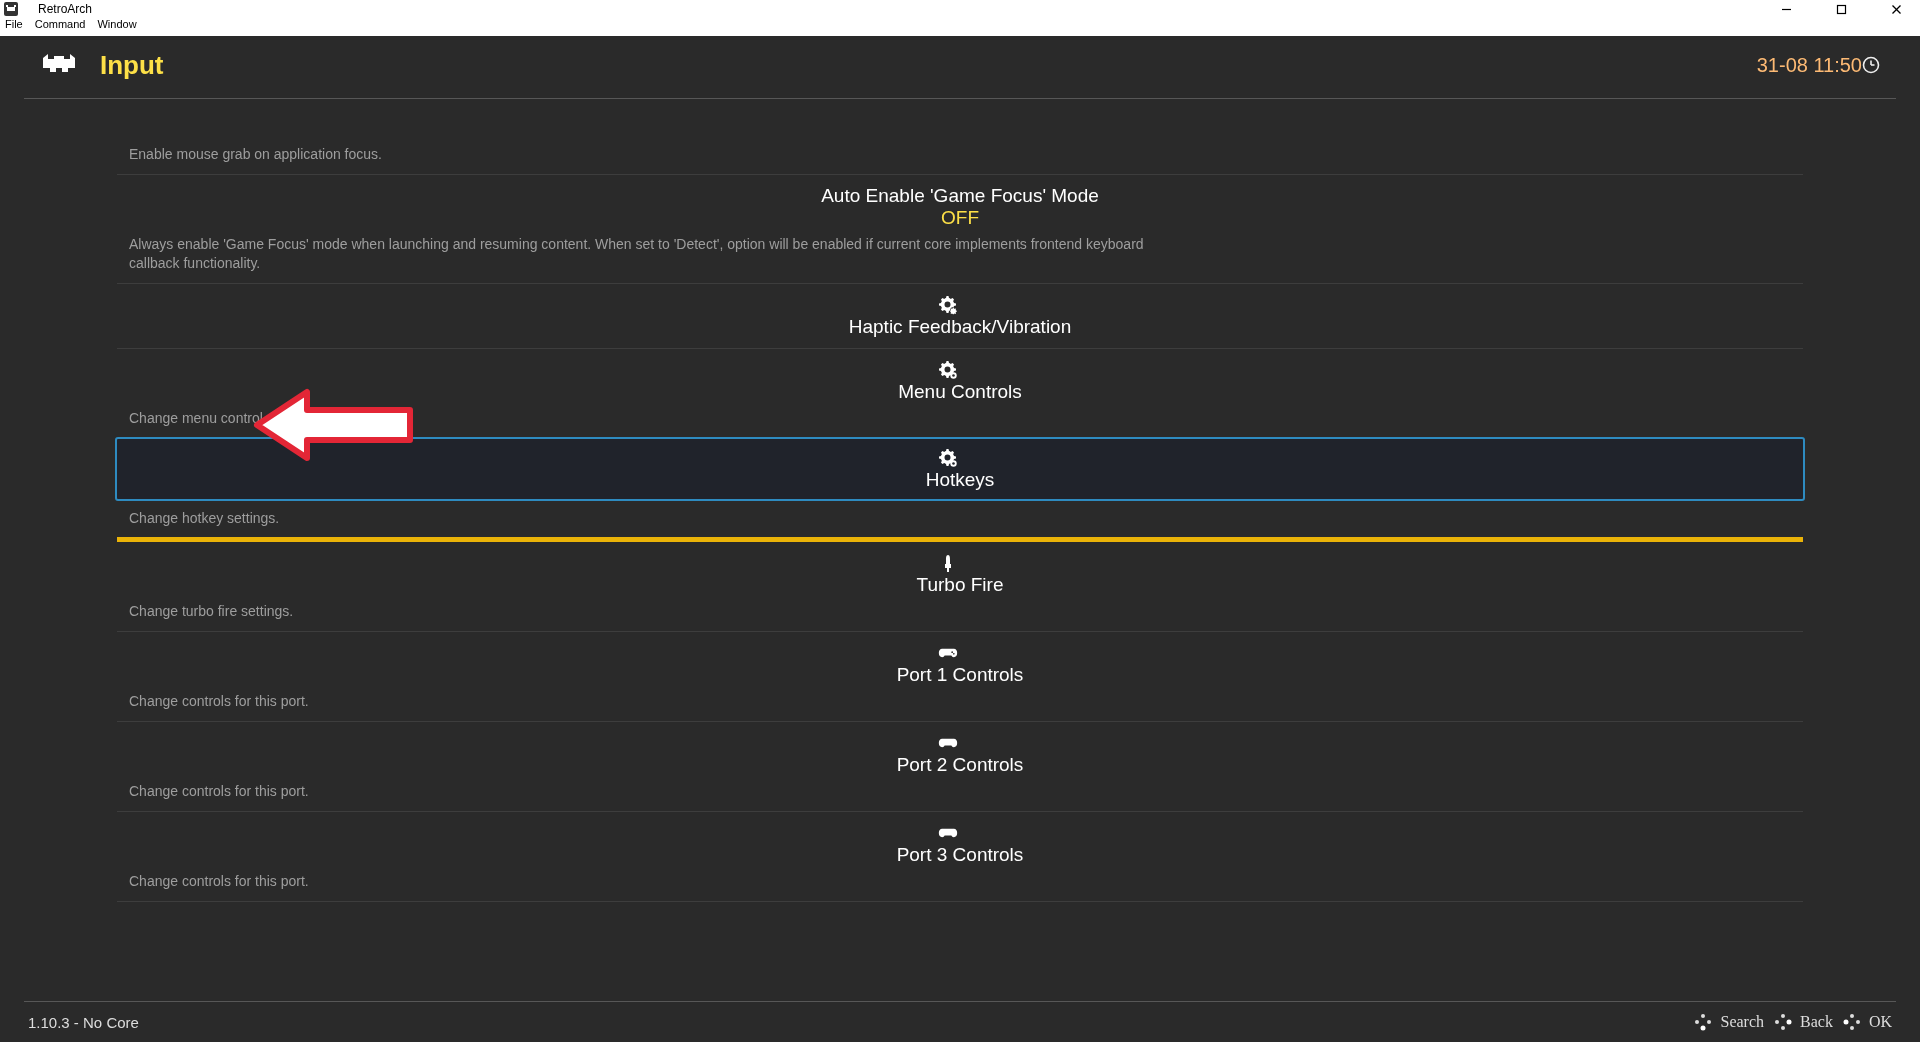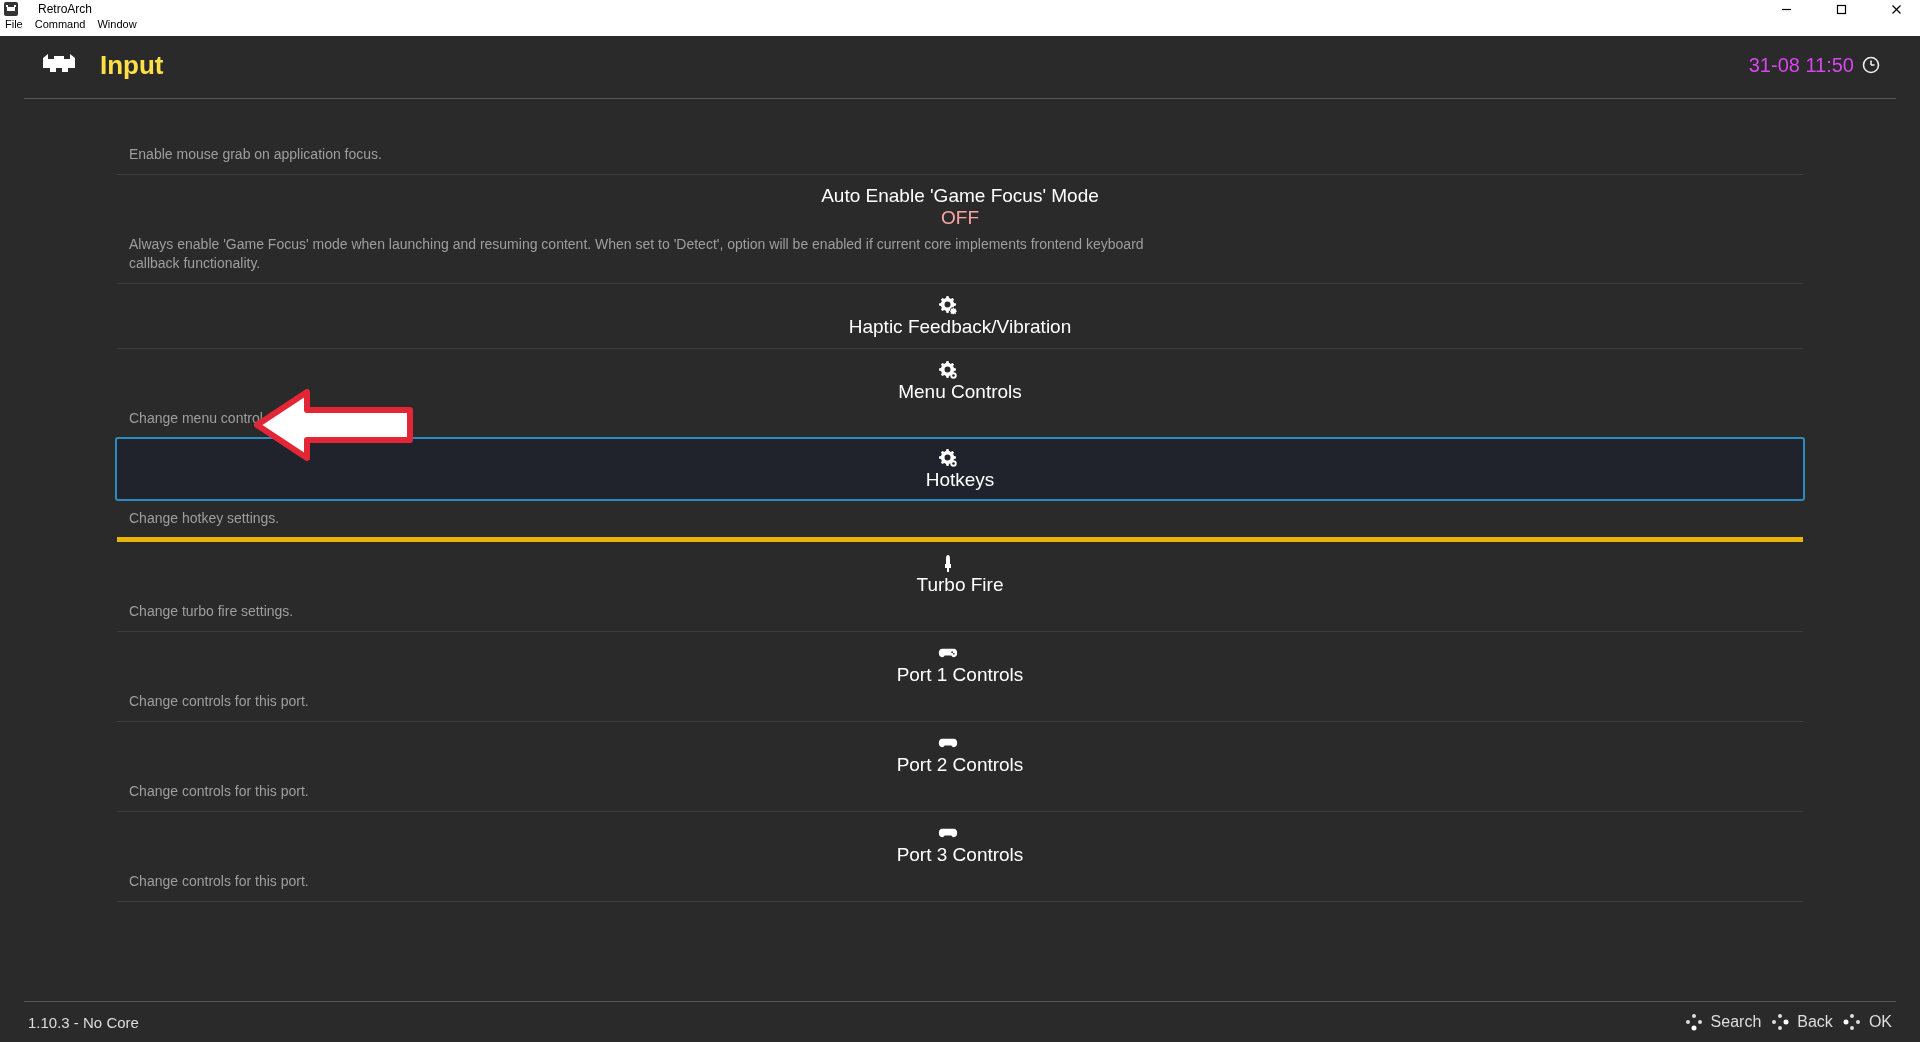--- a/index.html
+++ b/index.html
@@ -10,43 +10,43 @@
     .titlebar-title { flex: 0 0 auto; }
     .titlebar-spacer { flex: 1; }
     .win-btn { width: 40px; height: 16px; display: flex; align-items: center; justify-content: center; color: #000; font-size: 12px; cursor: pointer; }
     .menubar { height: 18px; background: #fff; display: flex; align-items: flex-start; padding: 0 5px; font-size: 11px; color: #000; gap: 12px; }
     .menubar-item { cursor: pointer; }
     .app { background: #2a2a2a; height: calc(1042px - 36px); position: relative; display: flex; flex-direction: column; color: #e8e8e8; }
     .app-header { display: flex; align-items: center; padding: 14px 40px 18px 40px; height: 62px; }
     .header-icon { width: 38px; height: 22px; margin-right: 22px; }
     .header-title { font-size: 26px; font-weight: 700; color: #fde047; flex: 0 0 auto; }
     .header-spacer { flex: 1; }
-    .header-clock { font-size: 20px; color: #d946ef; display: flex; align-items: center; gap: 8px; }
+    .header-clock { font-size: 20px; color: #fdba74; display: flex; align-items: center; gap: 0; }
     .divider { height: 1px; background: #575757; margin: 0 24px; }
     .content { flex: 1; overflow: hidden; position: relative; padding: 0 117px; }
     .list { position: relative; }
     .item { border-bottom: 1px solid #3d3d3d; padding: 10px 12px 10px 12px; cursor: pointer; }
     .item-row { display: flex; align-items: center; min-height: 32px; flex-direction: column; }
     .item-icon { width: 22px; height: 22px; display: flex; align-items: center; justify-content: center; margin-right: 24px; flex: 0 0 auto; }
     .item-icon svg { width: 20px; height: 20px; fill: #fff; }
     .item-label { font-size: 19px; color: #fff; flex: 0 0 auto; }
     .item-spacer { flex: 1; }
-    .item-value { font-size: 19px; color: #fca5a5; }
+    .item-value { font-size: 19px; color: #fde047; }
     .item-desc { font-size: 14px; color: #9e9e9e; margin-top: 6px; line-height: 1.35; max-width: 1060px; }
     .item.partial .item-row { margin-top: -14px; }
     .item.partial .item-label { font-size: 19px; }
     .item.partial .item-value { font-size: 19px; }
     .item.selected { border: 2px solid #2e8bc0; background: #20232b; border-radius: 3px; padding: 8px 10px; margin: -2px -2px; }
     .item.selected + .item-desc-wrap .item-desc { margin-top: 10px; }
     .item-desc-wrap { border-bottom: 5px solid #eab308; padding: 0 12px 10px 12px; }
     .footer { height: 40px; display: flex; align-items: center; padding: 0 28px; font-size: 15px; color: #ddd; }
     .footer-divider { height: 1px; background: #575757; margin: 0 24px; }
     .footer-left { flex: 0 0 auto; }
     .footer-spacer { flex: 1; }
-    .footer-btns { display: flex; align-items: flex-end; gap: 10px; }
+    .footer-btns { display: flex; align-items: flex-end; gap: 10px; font-family: Liberation Serif, serif; }
     .footer-btn { display: flex; align-items: center; gap: 8px; font-size: 16px; cursor: pointer; }
     .footer-btn svg { width: 18px; height: 18px; }
     .arrow-annot { position: absolute; left: 252px; top: 286px; pointer-events: none; }
     .arrow-annot svg { width: 165px; height: 80px; }
   </style>
 </head>
 <body>
 
 <div class="titlebar">
   <span class="titlebar-icon">

